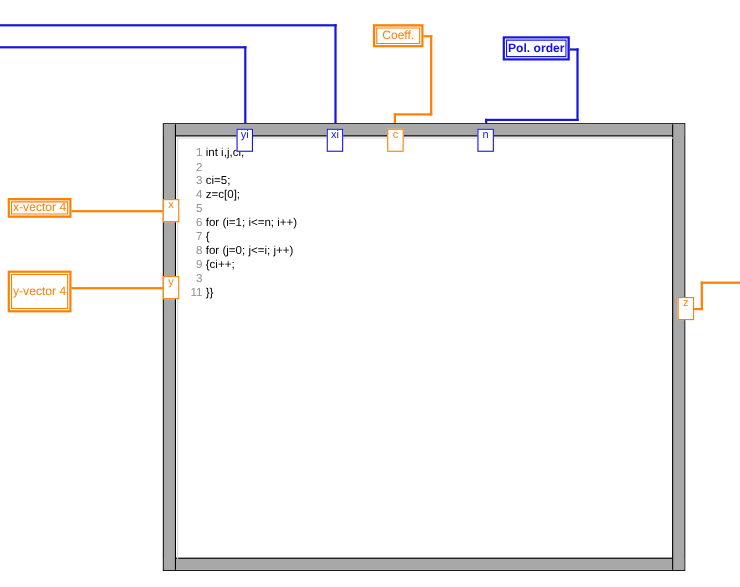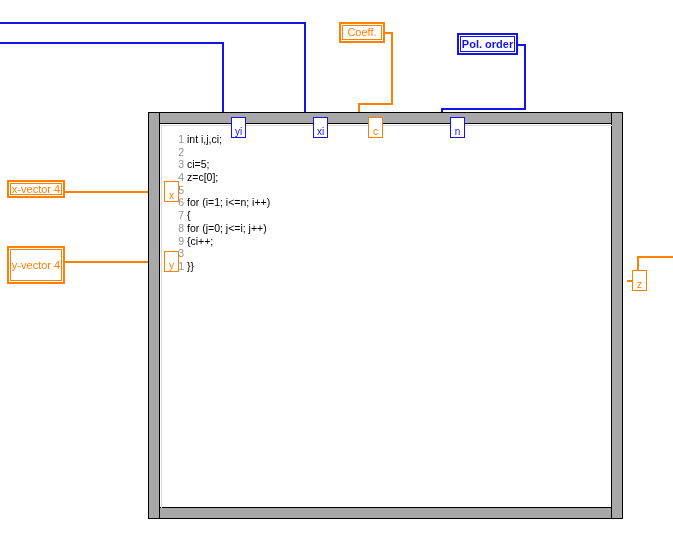--- a/index.html
+++ b/index.html
@@ -75,24 +75,23 @@
   
   .term {
     position: absolute;
     box-sizing: border-box;
     width: 15px;
     height: 21px;
     background: #ffffff;
     font-size: 10px;
     line-height: 10px;
     display: flex;
-    align-items: flex-end;
+    align-items: flex-start;
     justify-content: center;
     z-index: 6;
-    margin-left: 16px;
   }
   .term.blue   { border: 1px solid #1414e6; color: #1414e6; }
   .term.orange { border: 1px solid #ff7f00; color: #ff7f00; }
 
   
   #code-area {
     position: absolute;
     left: 169px;
     top: 133px;
     width: 440px;

